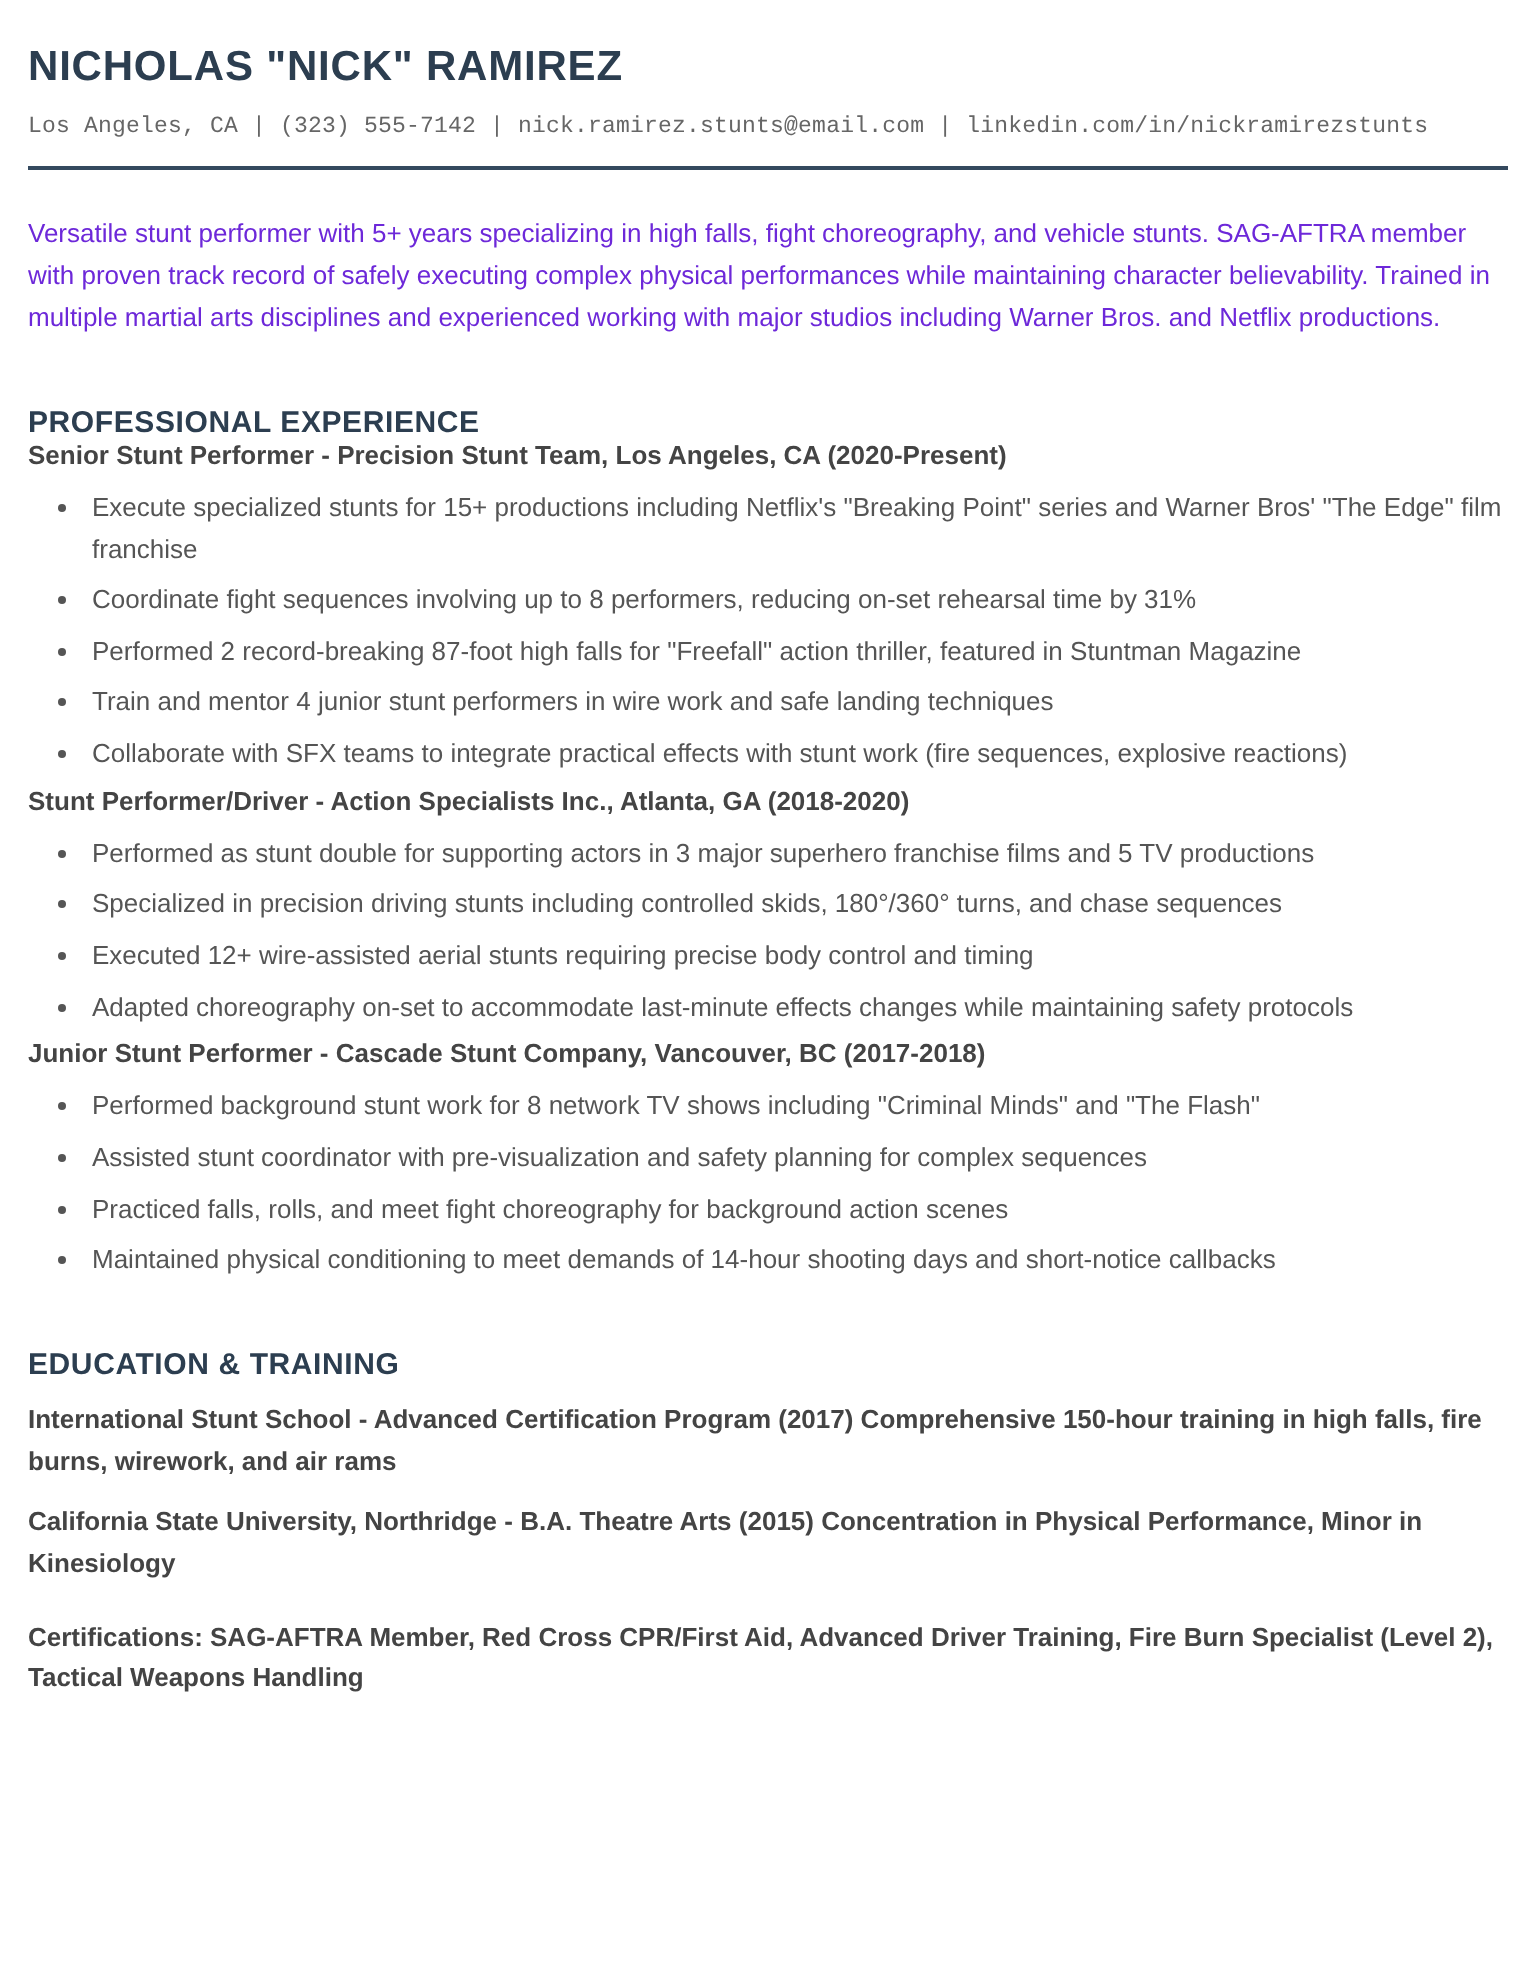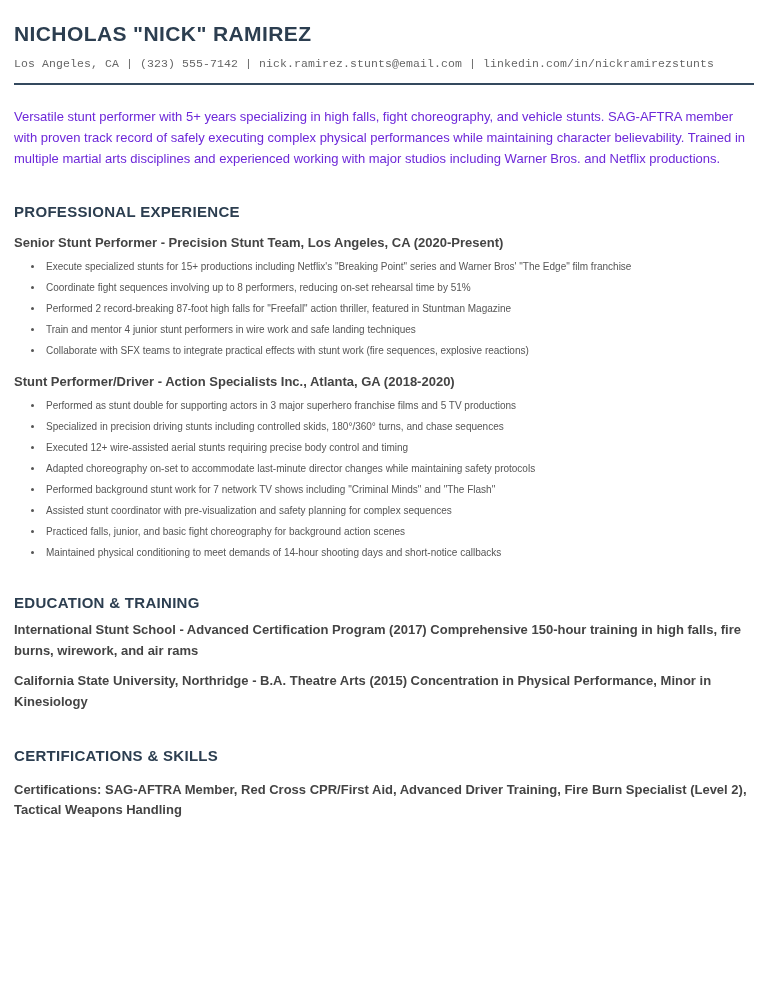--- a/index.html
+++ b/index.html
@@ -42,30 +42,30 @@
     font-size: 15px;
     font-weight: bold;
     color: #2c3e50;
     letter-spacing: 0.3px;
     margin-top: 34px;
   }
   h3.job-title {
     font-size: 13px;
     font-weight: bold;
     color: #444444;
-    margin-top: 15px;
+    margin-top: 0;
     margin-bottom: 9px;
   }
   ul.bullet-list {
     margin: 0 0 4px 0;
     padding-left: 30px;
     list-style-type: disc;
   }
   ul.bullet-list li {
-    font-size: 10px;
+    font-size: 13px;
     line-height: 1.55;
     color: #555555;
     margin-bottom: 5.5px;
     padding-left: 2px;
   }
   .edu-item {
     font-size: 13px;
     font-weight: bold;
     color: #444444;
     line-height: 1.6;
@@ -89,43 +89,43 @@
   <p class="contact">Los Angeles, CA | (323) 555-7142 | nick.ramirez.stunts@email.com | linkedin.com/in/nickramirezstunts</p>
   <hr class="header-rule">
 
   <p class="summary">Versatile stunt performer with 5+ years specializing in high falls, fight choreography, and vehicle stunts. SAG-AFTRA member with proven track record of safely executing complex physical performances while maintaining character believability. Trained in multiple martial arts disciplines and experienced working with major studios including Warner Bros. and Netflix productions.</p>
 
   <h2 class="section-heading">PROFESSIONAL EXPERIENCE</h2>
 
   <h3 class="job-title">Senior Stunt Performer - Precision Stunt Team, Los Angeles, CA (2020-Present)</h3>
   <ul class="bullet-list">
     <li>Execute specialized stunts for 15+ productions including Netflix's "Breaking Point" series and Warner Bros' "The Edge" film franchise</li>
-    <li>Coordinate fight sequences involving up to 8 performers, reducing on-set rehearsal time by 51%</li>
+    <li>Coordinate fight sequences involving up to 8 performers, reducing on-set rehearsal time by 31%</li>
     <li>Performed 2 record-breaking 87-foot high falls for "Freefall" action thriller, featured in Stuntman Magazine</li>
     <li>Train and mentor 4 junior stunt performers in wire work and safe landing techniques</li>
     <li>Collaborate with SFX teams to integrate practical effects with stunt work (fire sequences, explosive reactions)</li>
   </ul>
 
   <h3 class="job-title">Stunt Performer/Driver - Action Specialists Inc., Atlanta, GA (2018-2020)</h3>
   <ul class="bullet-list">
     <li>Performed as stunt double for supporting actors in 3 major superhero franchise films and 5 TV productions</li>
     <li>Specialized in precision driving stunts including controlled skids, 180°/360° turns, and chase sequences</li>
     <li>Executed 12+ wire-assisted aerial stunts requiring precise body control and timing</li>
-    <li>Adapted choreography on-set to accommodate last-minute director changes while maintaining safety protocols</li>
+    <li>Adapted choreography on-set to accommodate last-minute effects changes while maintaining safety protocols</li>
   </ul>
 
+  <h3 class="job-title">Junior Stunt Performer - Cascade Stunt Company, Vancouver, BC (2017-2018)</h3>
   <ul class="bullet-list">
-    <li>Performed background stunt work for 7 network TV shows including "Criminal Minds" and "The Flash"</li>
+    <li>Performed background stunt work for 8 network TV shows including "Criminal Minds" and "The Flash"</li>
     <li>Assisted stunt coordinator with pre-visualization and safety planning for complex sequences</li>
-    <li>Practiced falls, junior, and basic fight choreography for background action scenes</li>
+    <li>Practiced falls, rolls, and meet fight choreography for background action scenes</li>
     <li>Maintained physical conditioning to meet demands of 14-hour shooting days and short-notice callbacks</li>
   </ul>
 
   <h2 class="section-heading">EDUCATION &amp; TRAINING</h2>
   <div class="edu-list">
     <p class="edu-item">International Stunt School - Advanced Certification Program (2017) Comprehensive 150-hour training in high falls, fire burns, wirework, and air rams</p>
     <p class="edu-item">California State University, Northridge - B.A. Theatre Arts (2015) Concentration in Physical Performance, Minor in Kinesiology</p>
   </div>
 
-  <h2 class="section-heading">CERTIFICATIONS &amp; SKILLS</h2>
   <p class="cert-text">Certifications: SAG-AFTRA Member, Red Cross CPR/First Aid, Advanced Driver Training, Fire Burn Specialist (Level 2), Tactical Weapons Handling</p>
 
 </div>
 
 </body></html>

